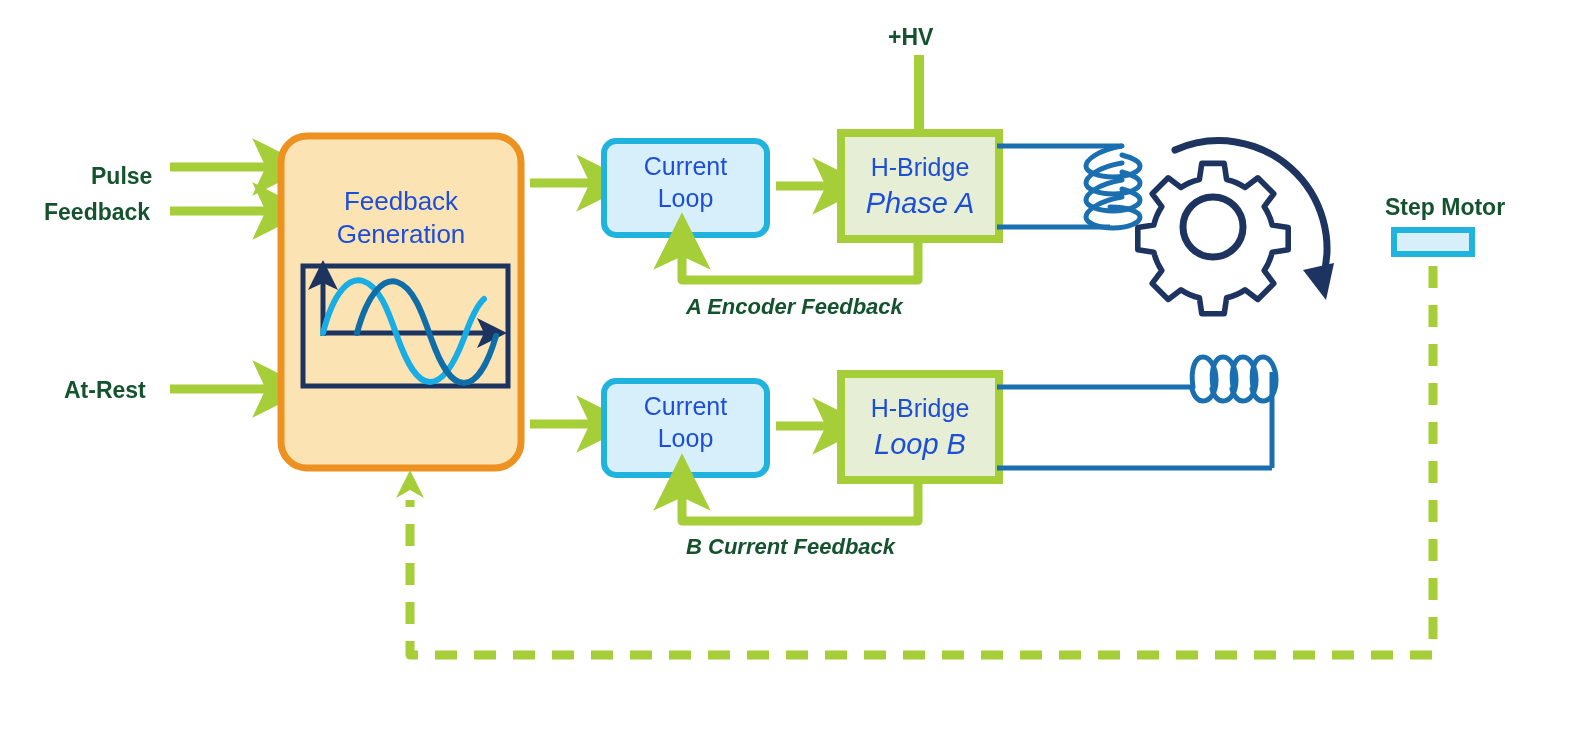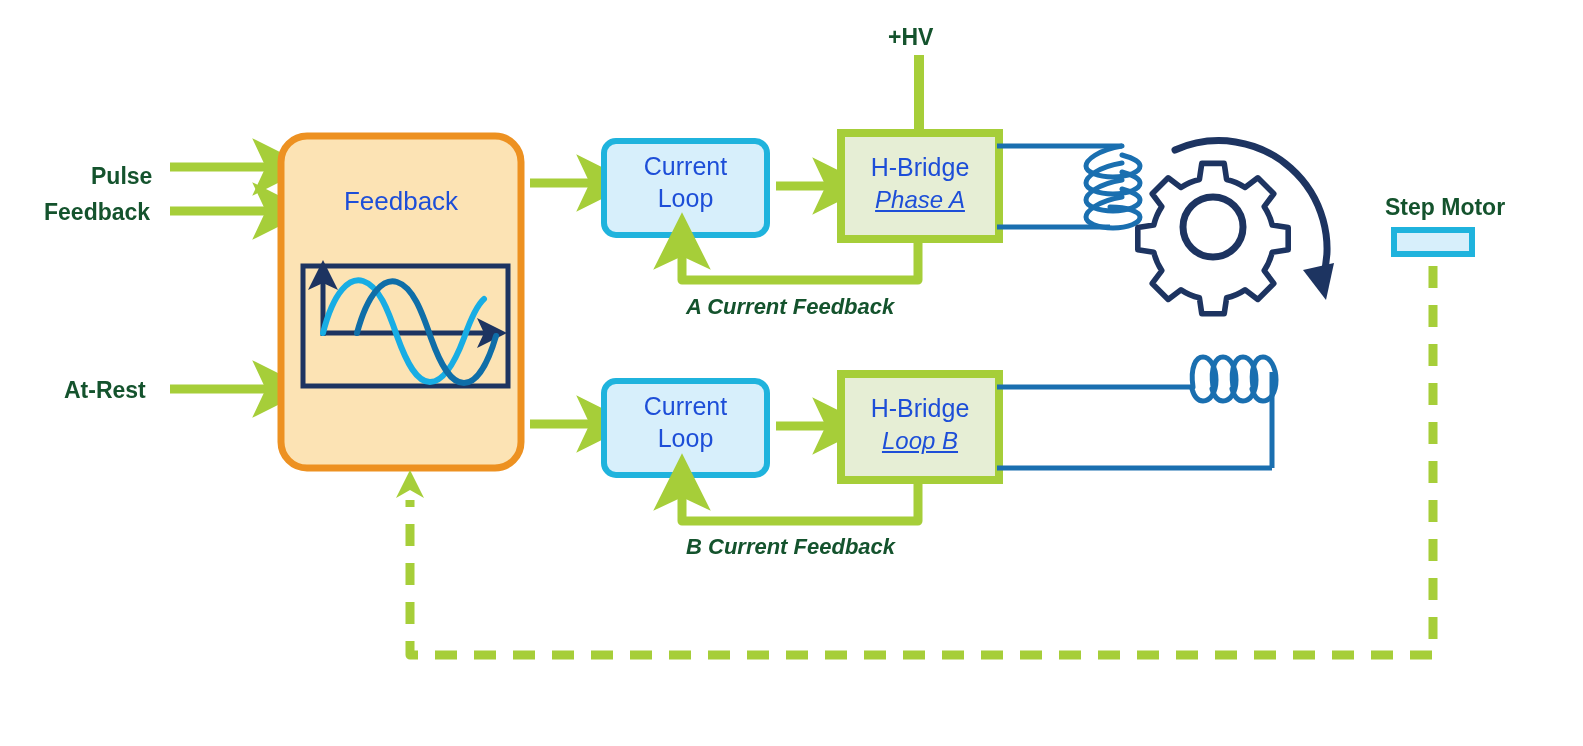--- a/index.html
+++ b/index.html
@@ -23,21 +23,21 @@
   .fb-label{font-size:22px;font-style:italic;font-weight:bold;}
   .box-label{
     position:absolute;
     color:#1d4ed8;
     font-family:"Liberation Sans", sans-serif;
     text-align:center;
     line-height:1.2;
     white-space:nowrap;
   }
   .box-title{font-size:25px;font-weight:normal;}
-  .box-sub{font-size:24px;font-style:italic;font-weight:normal;text-decoration:underline;}
+  .box-sub{font-size:29px;font-style:italic;font-weight:normal;}
   .wf-title{font-size:26px;font-weight:normal;}
 </style>
 </head>
 <body>
 
 <div id="root">
 
   <svg id="diagram-svg" viewBox="0 0 1583 746">
     <defs>
       <marker id="grn-arrow" markerWidth="9" markerHeight="9" refX="2.2" refY="3.2" orient="auto" markerUnits="strokeWidth">
@@ -183,31 +183,32 @@
     </g>
   </svg>
 
   <div class="lbl io-label" style="left:91px;top:155px;margin-top:8px;">Pulse</div>
   <div class="lbl io-label" style="left:44px;top:199px;">Feedback</div>
   <div class="lbl io-label" style="left:64px;top:377px;">At-Rest</div>
 
   <div class="lbl io-label" style="left:888px;top:24px;">+HV</div>
 
   <div class="box-label wf-title" style="left:281px;top:186px;width:240px;">Feedback</div>
+  <div class="box-label wf-title" style="left:281px;top:219px;width:240px;">Generation</div>
 
   <div class="box-label box-title" style="left:604px;top:151px;width:163px;">Current</div>
   <div class="box-label box-title" style="left:604px;top:183px;width:163px;">Loop</div>
 
   <div class="box-label box-title" style="left:604px;top:391px;width:163px;">Current</div>
   <div class="box-label box-title" style="left:604px;top:423px;width:163px;">Loop</div>
 
   <div class="box-label box-title" style="left:841px;top:152px;width:158px;">H-Bridge</div>
   <div class="box-label box-sub" style="left:841px;top:186px;width:158px;">Phase A</div>
 
   <div class="box-label box-title" style="left:841px;top:393px;width:158px;">H-Bridge</div>
   <div class="box-label box-sub" style="left:841px;top:427px;width:158px;">Loop B</div>
 
-  <div class="lbl fb-label" style="left:686px;top:294px;">A Current Feedback</div>
+  <div class="lbl fb-label" style="left:686px;top:294px;">A Encoder Feedback</div>
   <div class="lbl fb-label" style="left:686px;top:534px;">B Current Feedback</div>
 
   <div class="lbl io-label" style="left:1365px;top:194px;margin-left:20px;">Step Motor</div>
 
 </div>
 
 </body></html>

